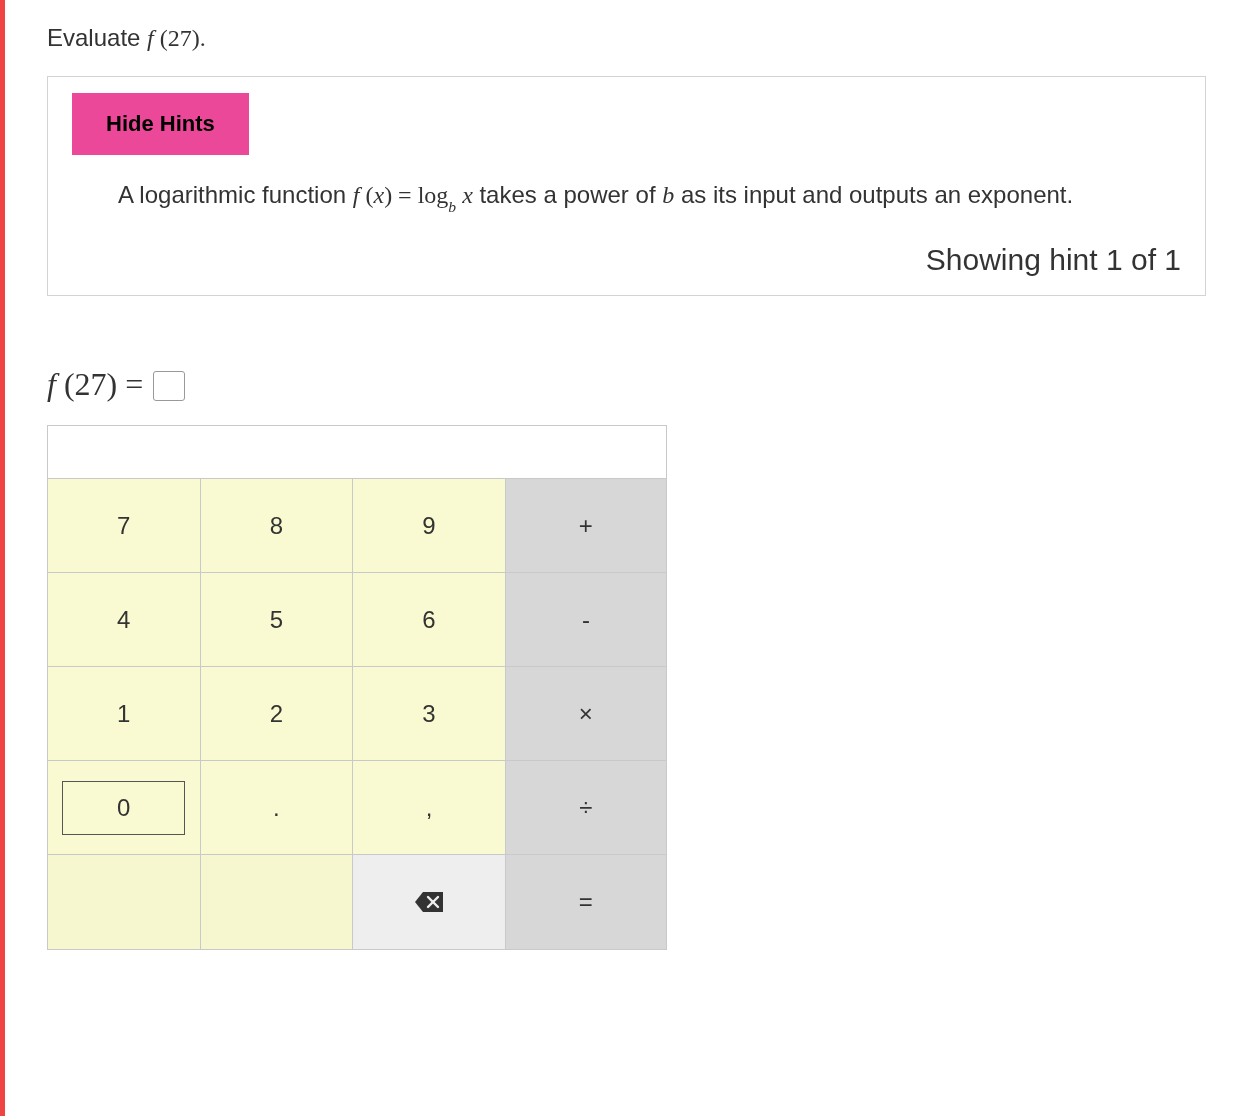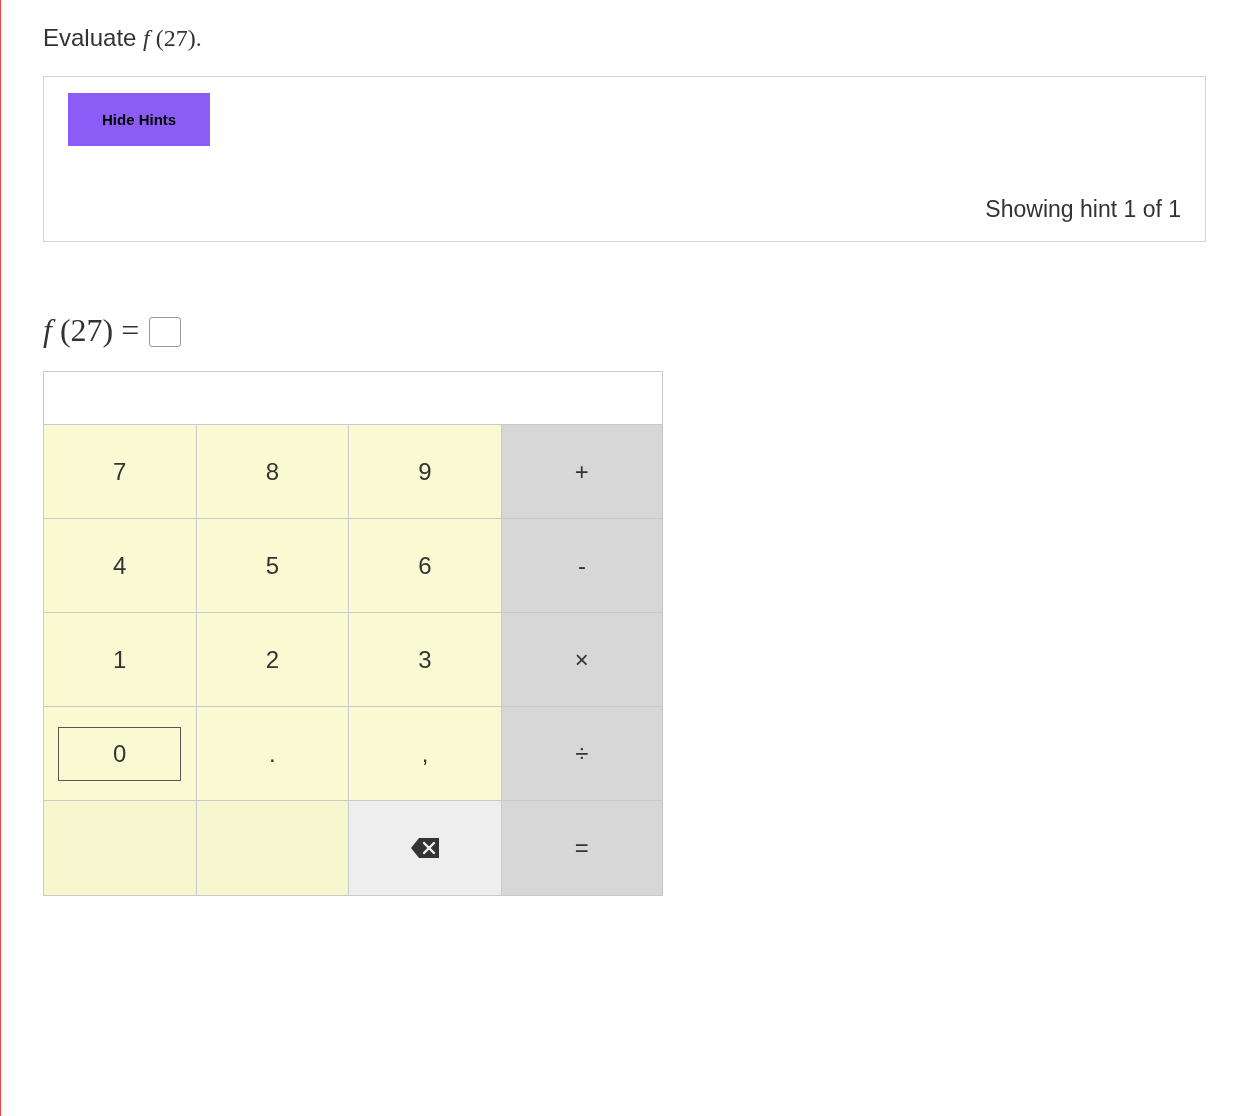--- a/index.html
+++ b/index.html
@@ -3,21 +3,21 @@
 <meta charset="utf-8">
 <style>
   html, body {
     margin: 0;
     padding: 0;
     background: #fff;
     font-family: Arial, Helvetica, sans-serif;
     color: #333;
   }
   .page {
-    border-left: 1px solid #ef4444;
+    border-left: 5px solid #ef4444;
     min-height: 1116px;
     box-sizing: border-box;
     padding: 24px 42px 40px 42px;
   }
   .prompt-line {
     font-size: 24px;
     margin: 0 0 24px 0;
   }
   .math-i {
     font-family: "Times New Roman", Times, serif;
@@ -26,37 +26,37 @@
   .math-up {
     font-family: "Times New Roman", Times, serif;
     font-style: normal;
   }
   .hint-box {
     border: 1px solid #d3d3d3;
     padding: 16px 24px 18px 24px;
     margin-top: 10px;
   }
   .hide-hints-btn {
-    background: #8b5cf6;
+    background: #ec4899;
     border: none;
-    font-size: 15px;
+    font-size: 22px;
     font-weight: 600;
     padding: 18px 34px;
     cursor: pointer;
     margin-bottom: 22px;
   }
   .hint-body {
     font-size: 24px;
     padding-left: 46px;
     padding-right: 10px;
     line-height: 1.5;
   }
   .hint-footer {
     text-align: right;
-    font-size: 23px;
+    font-size: 30px;
     margin-top: 28px;
   }
   .answer-row {
     margin-top: 70px;
     font-size: 32px;
     font-family: "Times New Roman", Times, serif;
   }
   .answer-box {
     display: inline-block;
     vertical-align: middle;
@@ -140,20 +140,23 @@
 <body>
 
 <div class="page">
 
   <p class="prompt-line">
     <span>Evaluate </span><span class="math-i">f</span><span class="math-up"> (</span><span class="math-up">27</span><span class="math-up">).</span>
   </p>
 
   <div class="hint-box">
     <button class="hide-hints-btn">Hide Hints</button>
+    <div class="hint-body">
+      <span>A logarithmic function </span><span class="math-i">f</span><span class="math-up"> (</span><span class="math-i">x</span><span class="math-up">) = </span><span class="math-up">log</span><sub class="math-i">b</sub><span class="math-i"> x</span><span> takes a power of </span><span class="math-i">b</span><span> as its input and outputs an exponent.</span>
+    </div>
     <div class="hint-footer">Showing hint 1 of 1</div>
   </div>
 
   <div class="answer-row">
     <span class="math-i">f</span><span class="math-up"> (</span><span class="math-up">27</span><span class="math-up">) = </span><span class="answer-box"></span>
   </div>
 
   <div class="keypad">
     <div class="display"></div>
     <div class="keypad-grid">

